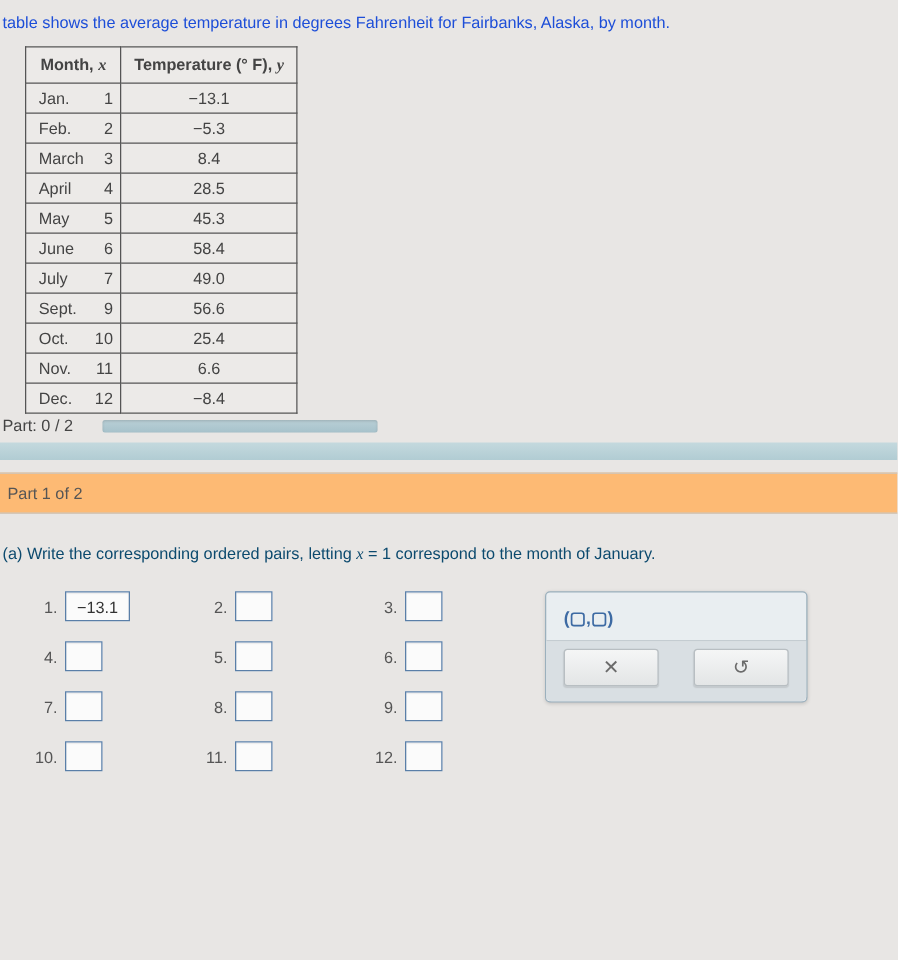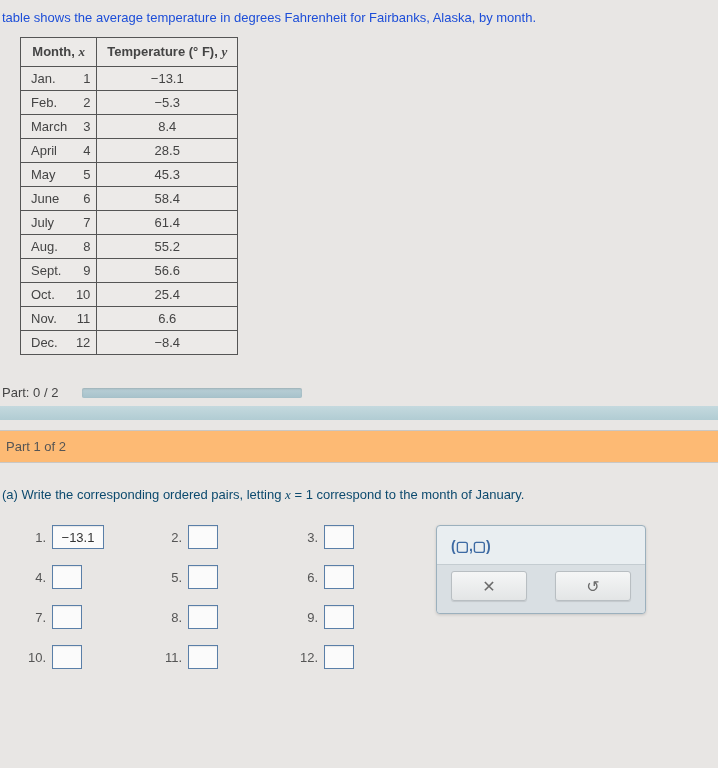--- a/index.html
+++ b/index.html
@@ -14,21 +14,21 @@
     overflow: hidden;
   }
   .intro {
     font-size: 13px;
     color: #1d4ed8;
     padding: 0 8px 12px 2px;
     font-weight: 500;
   }
   table.data {
     border-collapse: collapse;
-    margin: 0 0 30px 20px;
+    margin: 0 0 2px 20px;
     background: #eceae8;
   }
   table.data th, table.data td {
     border: 1px solid #555;
     font-size: 13px;
     padding: 4px 10px;
     text-align: center;
     color: #444;
   }
   table.data th {
@@ -192,25 +192,21 @@
     <tr>
         <td class="month-col"><span>May</span><span class="num">5</span></td>
         <td>45.3</td>
       </tr>
     <tr>
         <td class="month-col"><span>June</span><span class="num">6</span></td>
         <td>58.4</td>
       </tr>
     <tr>
         <td class="month-col"><span>July</span><span class="num">7</span></td>
-        <td>61.4</td>
-      </tr>
-    <tr>
-        <td class="month-col"><span>Aug.</span><span class="num">8</span></td>
-        <td>55.2</td>
+        <td>49.0</td>
       </tr>
     <tr>
         <td class="month-col"><span>Sept.</span><span class="num">9</span></td>
         <td>56.6</td>
       </tr>
     <tr>
         <td class="month-col"><span>Oct.</span><span class="num">10</span></td>
         <td>25.4</td>
       </tr>
     <tr>

